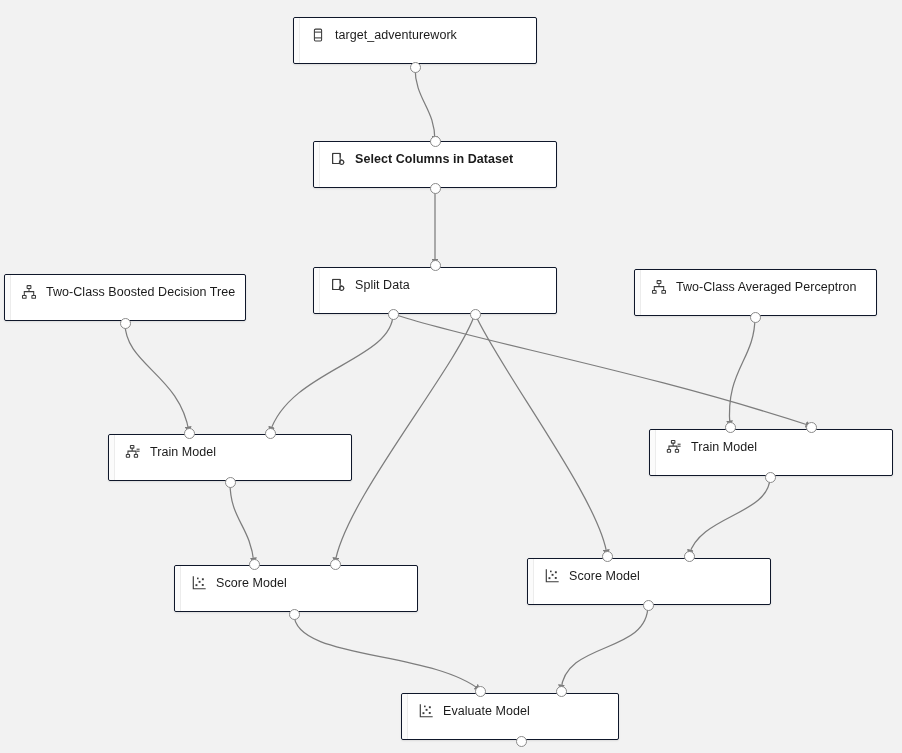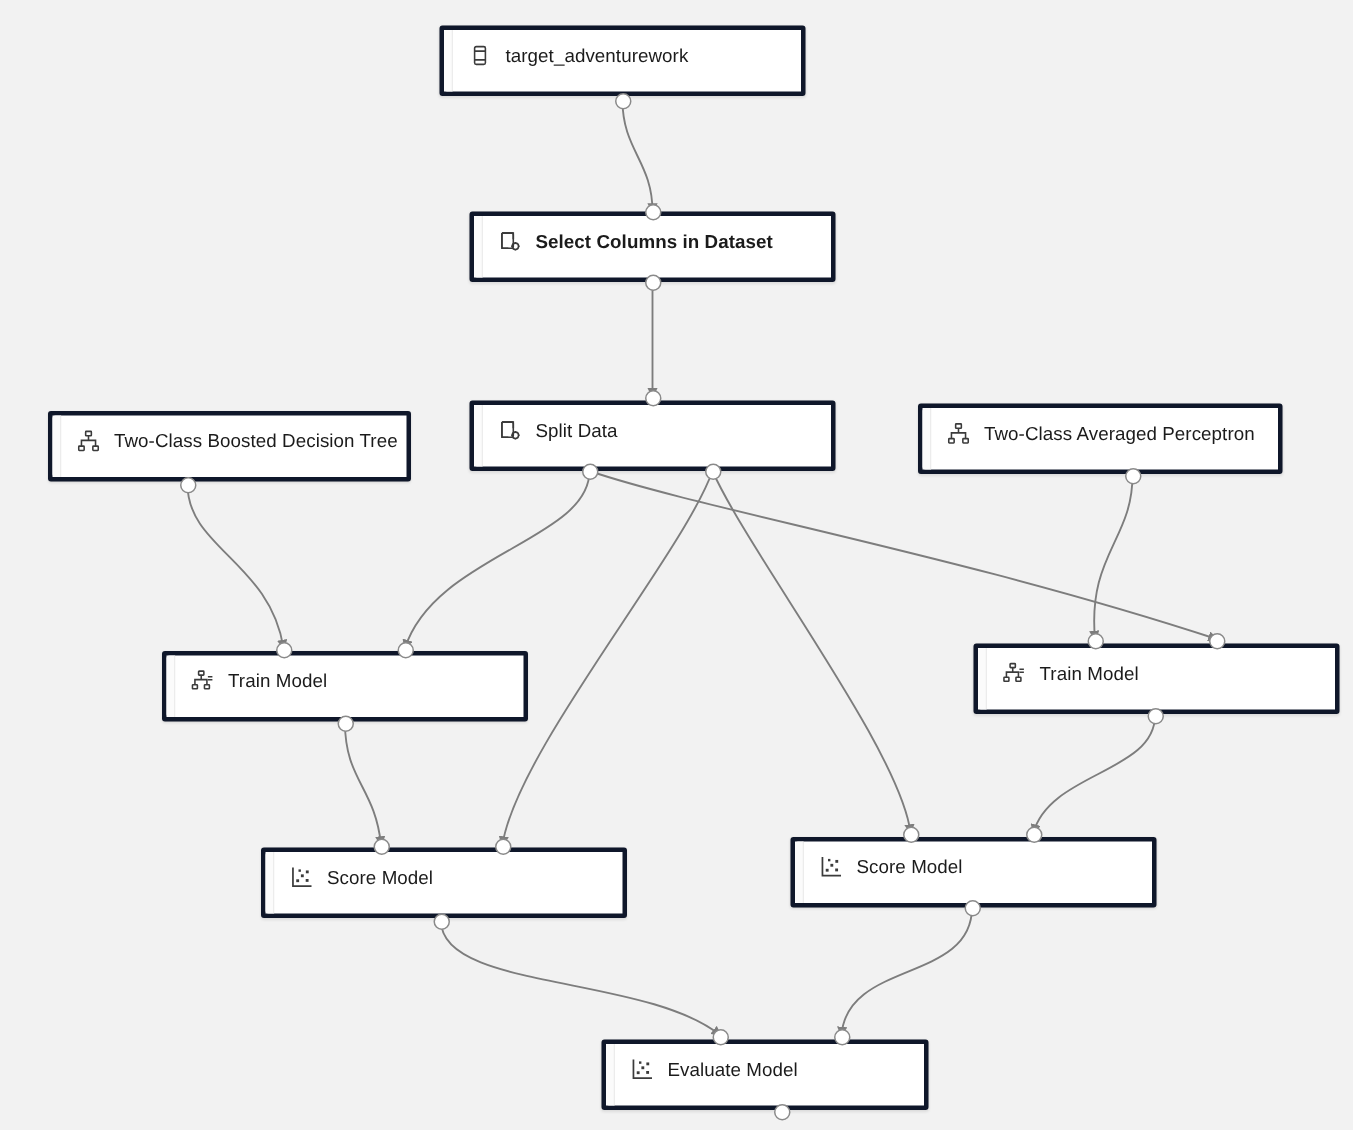--- a/index.html
+++ b/index.html
@@ -23,21 +23,21 @@
   #edge-layer {
     position: absolute;
     left: 0; top: 0;
     width: 902px;
     height: 753px;
     pointer-events: none;
   }
   .node {
     position: absolute;
     background: #ffffff;
-    border: 3px solid #0f172a;
+    border: 1px solid #0f172a;
     border-radius: 2px;
     box-sizing: border-box;
     box-shadow: 0 1px 2px rgba(0,0,0,0.09), 0 0 1px rgba(0,0,0,0.06);
   }
   .node-accent {
     position: absolute;
     left: 0;
     top: 0;
     bottom: 0;
     width: 5px;
@@ -162,37 +162,37 @@
               <line x1="8.8" y1="11.2" x2="9.7" y2="11.2"></line>
               <line x1="13.5" y1="11.2" x2="14.4" y2="11.2"></line>
             </svg>
           </span>
           <span class="node-label">Split Data</span>
         </div>
       </div>
       <div class="port" style="left: 435px; top: 265px;"></div>
       <div class="port" style="left: 393px; top: 314px;"></div>
       <div class="port" style="left: 475px; top: 314px;"></div>
-      <div class="node" style="left: 4px; top: 274px; width: 242px; height: 47px; margin-left: 28px;">
+      <div class="node" style="left: 4px; top: 274px; width: 242px; height: 47px;">
         <div class="node-accent"></div>
         <div class="node-body">
           <span class="node-icon">
             <svg viewBox="0 0 16 16" width="16" height="16" fill="none" stroke="currentColor" stroke-width="1.05">
               <rect x="6.1" y="1.6" width="3.8" height="2.9" rx="0.4"></rect>
               <rect x="1.5" y="11.4" width="3.6" height="2.9" rx="0.4"></rect>
               <rect x="10.9" y="11.4" width="3.6" height="2.9" rx="0.4"></rect>
               <line x1="8" y1="4.5" x2="8" y2="7.6"></line>
               <path d="M3.3 11.4 V7.6 H12.7 V11.4"></path>
             </svg>
           </span>
           <span class="node-label">Two-Class Boosted Decision Tree</span>
         </div>
       </div>
       <div class="port" style="left: 125px; top: 323px;"></div>
-      <div class="node" style="left: 612px; top: 269px; width: 243px; height: 47px; padding-left: 19px;">
+      <div class="node" style="left: 634px; top: 269px; width: 243px; height: 47px; padding-left: 19px;">
         <div class="node-accent"></div>
         <div class="node-body">
           <span class="node-icon">
             <svg viewBox="0 0 16 16" width="16" height="16" fill="none" stroke="currentColor" stroke-width="1.05">
               <rect x="6.1" y="1.6" width="3.8" height="2.9" rx="0.4"></rect>
               <rect x="1.5" y="11.4" width="3.6" height="2.9" rx="0.4"></rect>
               <rect x="10.9" y="11.4" width="3.6" height="2.9" rx="0.4"></rect>
               <line x1="8" y1="4.5" x2="8" y2="7.6"></line>
               <path d="M3.3 11.4 V7.6 H12.7 V11.4"></path>
             </svg>

